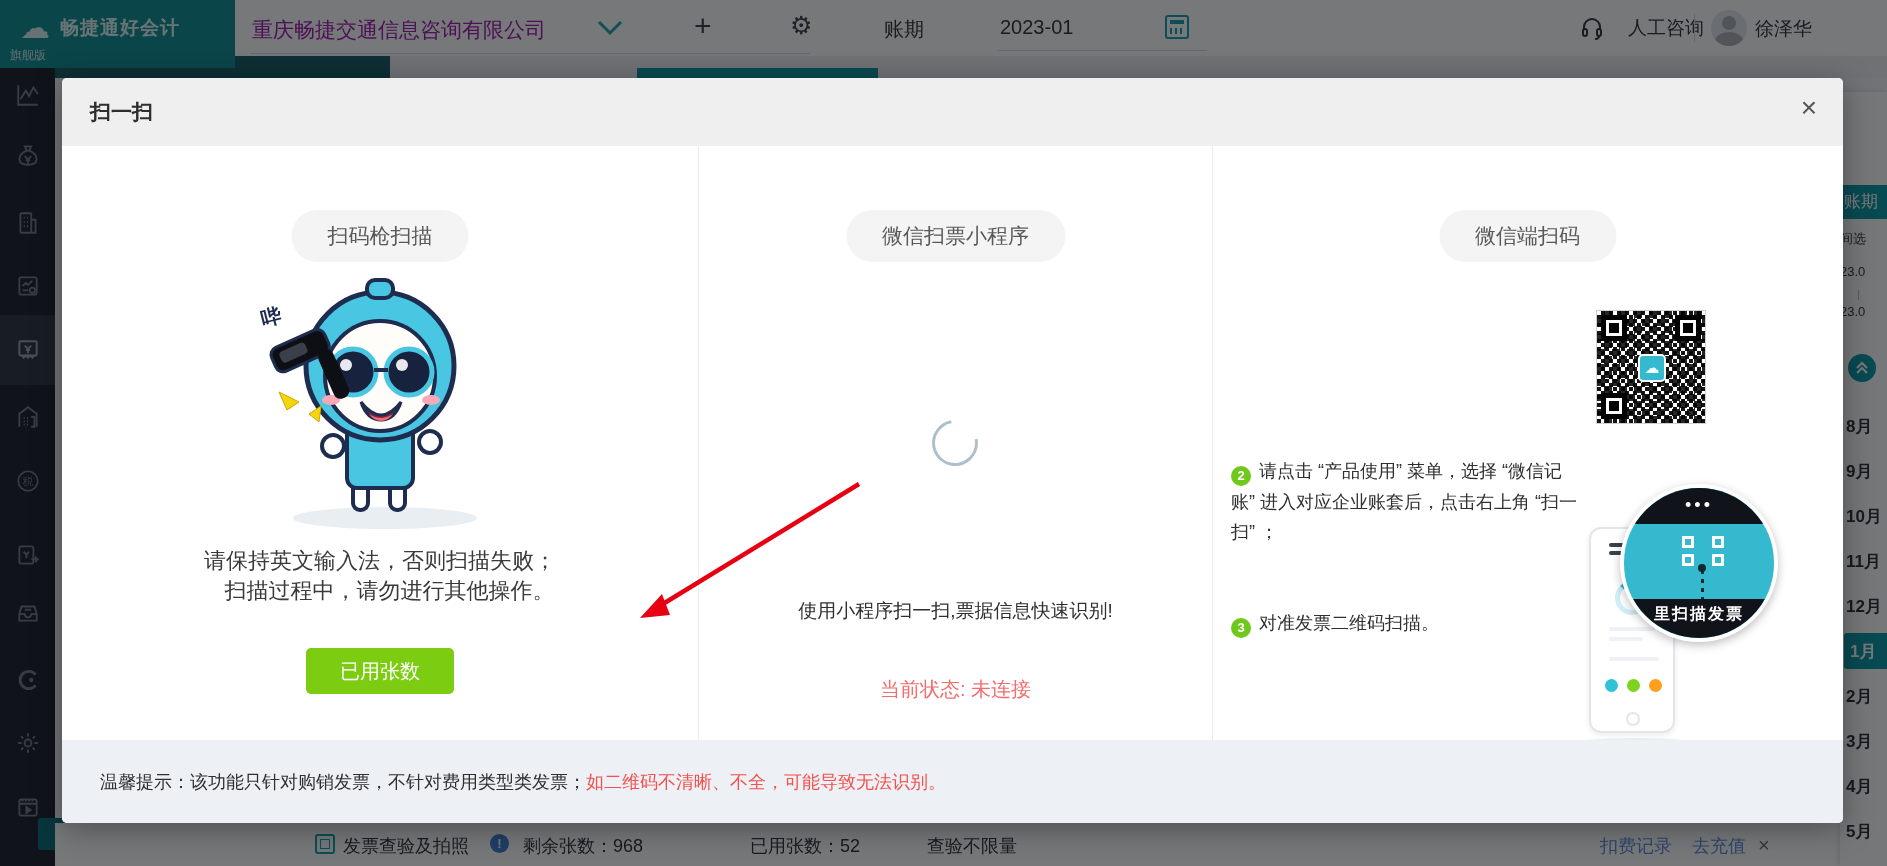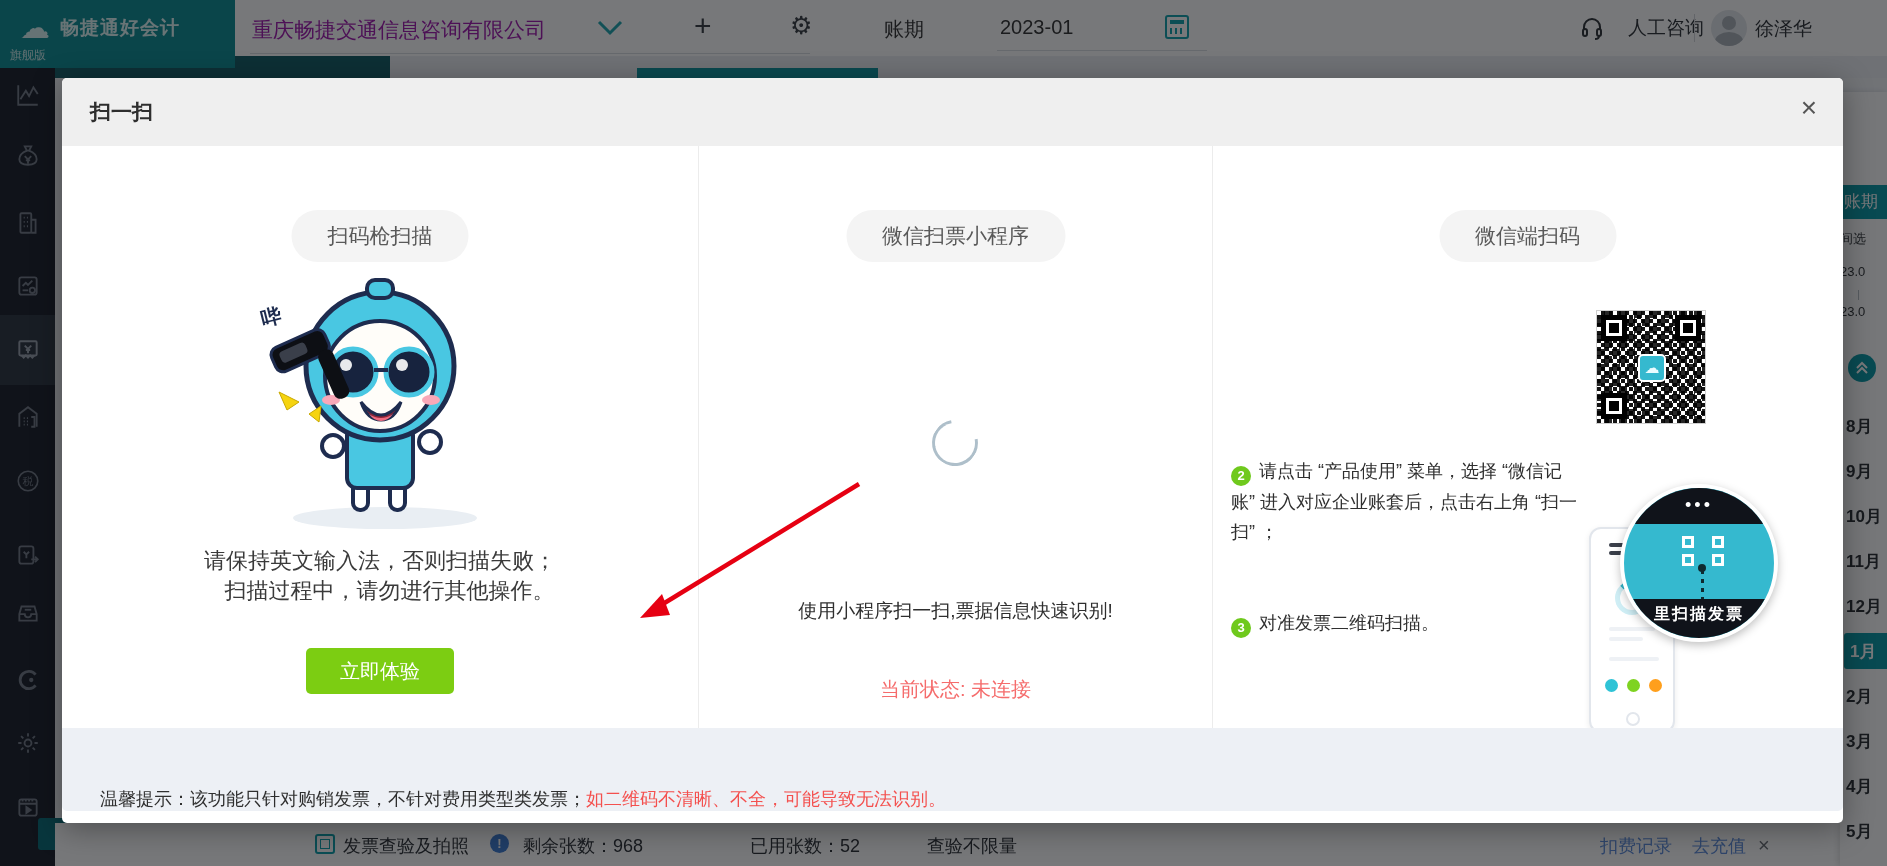--- a/index.html
+++ b/index.html
@@ -122,21 +122,21 @@
   .scan-frame i { position:absolute; width:12px; height:12px; border:3px solid #fff; }
   .sf-tl { left:0; top:0; border-right:none; border-bottom:none; }
   .sf-tr { right:0; top:0; border-left:none; border-bottom:none; }
   .sf-bl { left:0; bottom:0; border-right:none; border-top:none; }
   .sf-br { right:0; bottom:0; border-left:none; border-top:none; }
   .scan-dots { position:absolute; left:77px; top:82px; width:3px; height:34px;
       background:repeating-linear-gradient(#0e2a30 0 4px, transparent 4px 9px); }
   .scan-dot-big { position:absolute; left:74px; top:76px; width:8px; height:8px; border-radius:50%; background:#0e2a30; }
 
   
-  .modal-footer { position:absolute; left:0; bottom:12px; width:100%; height:83px; background:#edf0f5; border-radius:0 0 5px 5px; display:flex; align-items:flex-end; padding-left:38px; font-size:18px; }
+  .modal-footer { position:absolute; left:0; bottom:0; width:100%; height:83px; background:#edf0f5; border-radius:0 0 5px 5px; display:flex; align-items:center; padding-left:38px; font-size:18px; }
   .tip-black { color:#2f2f2f; }
   .tip-red { color:#f4504e; }
 </style>
 </head>
 <body>
 
 <div class="bg-layer">
 
   <div class="topbar">
     <div class="company-name">重庆畅捷交通信息咨询有限公司</div>
@@ -315,21 +315,21 @@
           <rect x="38" y="62" width="58" height="26" rx="8" fill="#0d0f14" stroke="#1e2c4f" stroke-width="3"></rect>
           <rect x="46" y="68" width="28" height="12" rx="4" fill="#3a3f4a"></rect>
           <rect x="80" y="84" width="16" height="52" rx="7" fill="#0d0f14"></rect>
         </g>
         <polygon points="44,118 64,128 52,136" fill="#f6d410" stroke="#c9a900" stroke-width="1"></polygon>
         <polygon points="74,140 86,132 84,148" fill="#f6d410" stroke="#c9a900" stroke-width="1"></polygon>
         <text x="28" y="52" font-size="20" font-weight="bold" fill="#1e2c4f" transform="rotate(-14 28 52)">哔</text>
       </svg>
       <div class="tip-line tip-line-1">请保持英文输入法，否则扫描失败；</div>
       <div class="tip-line tip-line-2">扫描过程中，请勿进行其他操作。</div>
-      <button class="experience-btn">立即体验</button>
+      <button class="experience-btn">已用张数</button>
     </div>
 
     <div class="mcol mcol-2">
       <div class="pill">微信扫票小程序</div>
       <div class="spinner"></div>
       <div class="mp-desc">使用小程序扫一扫,票据信息快速识别!</div>
       <div class="mp-status">当前状态: 未连接</div>
     </div>
 
     <div class="mcol mcol-3">

